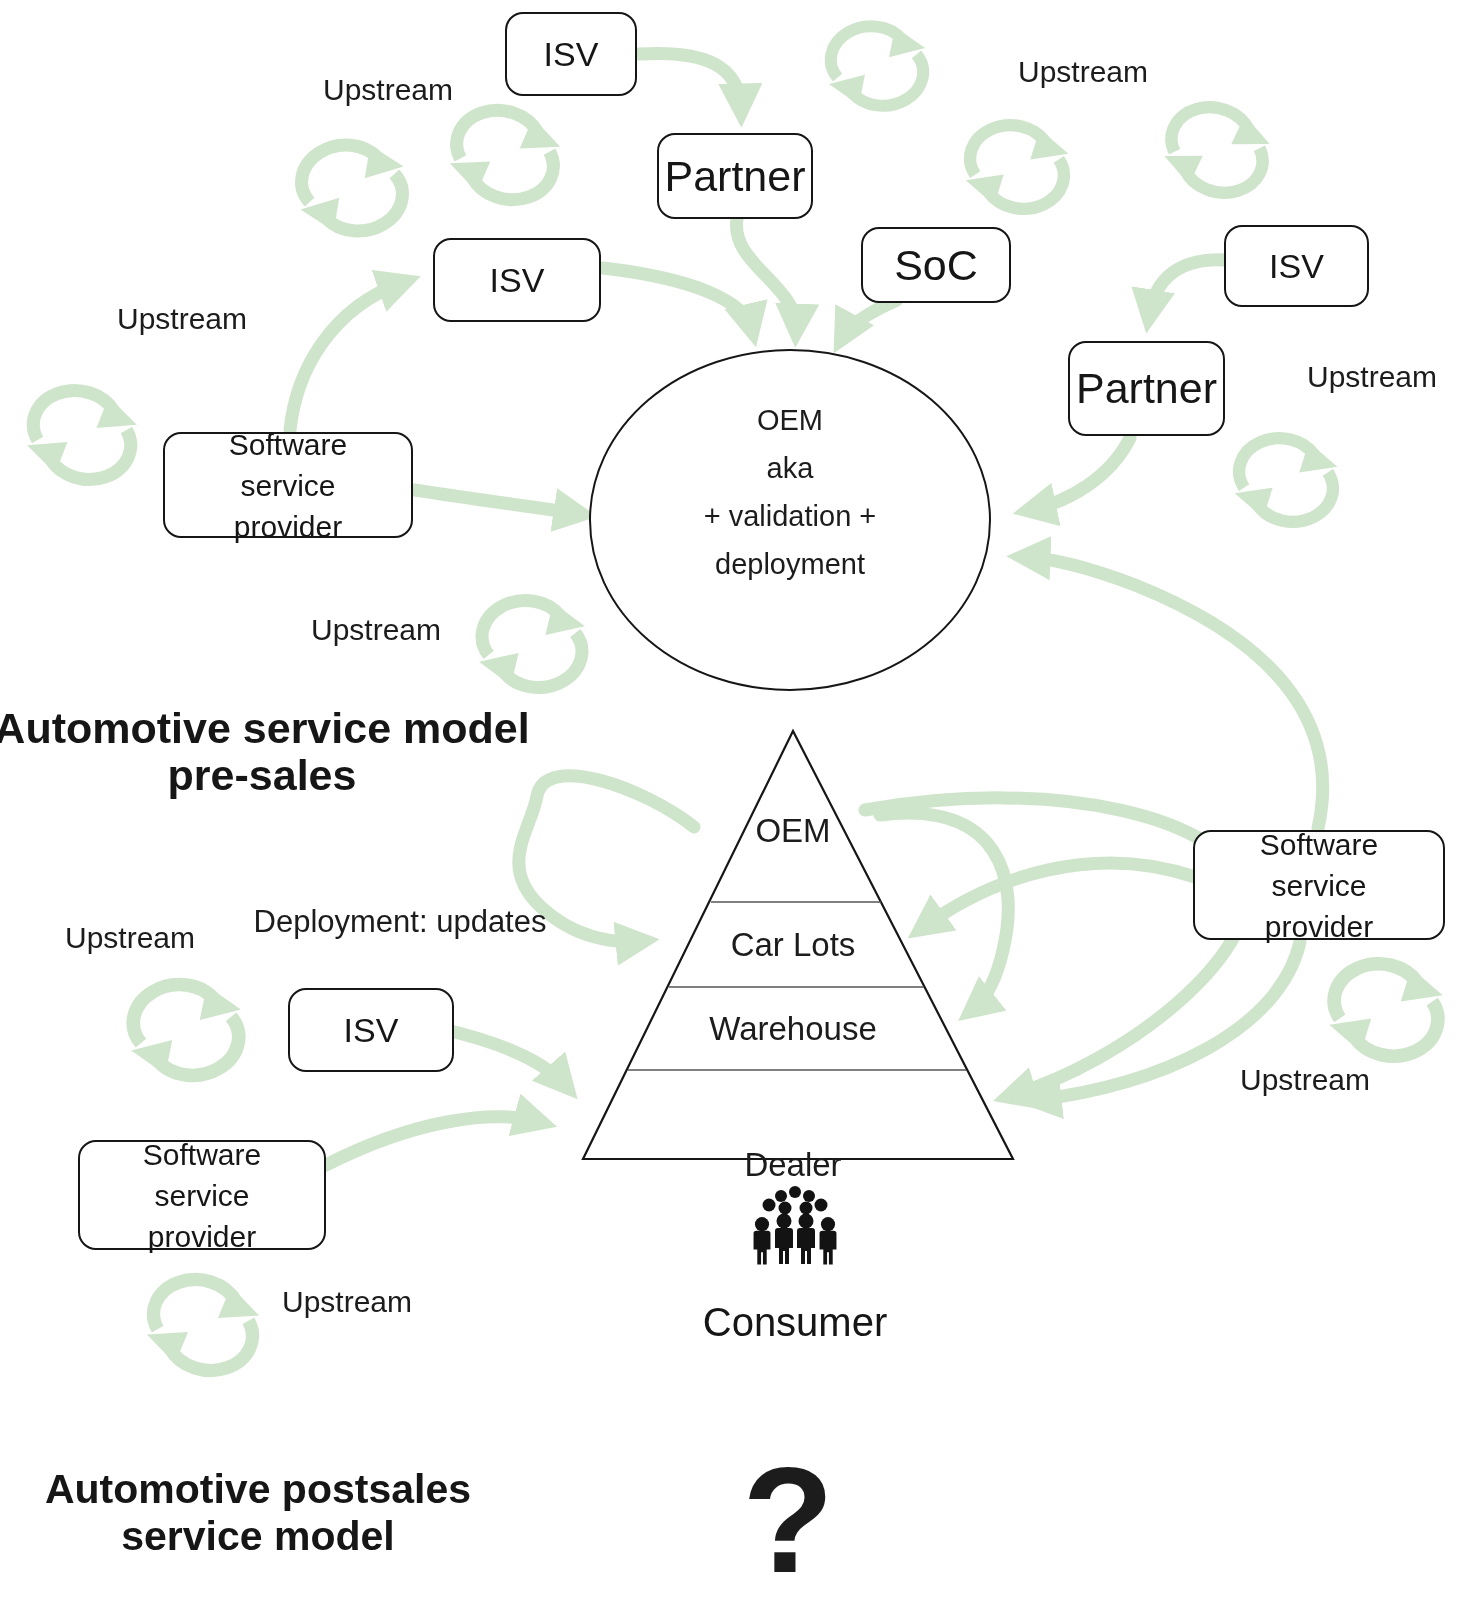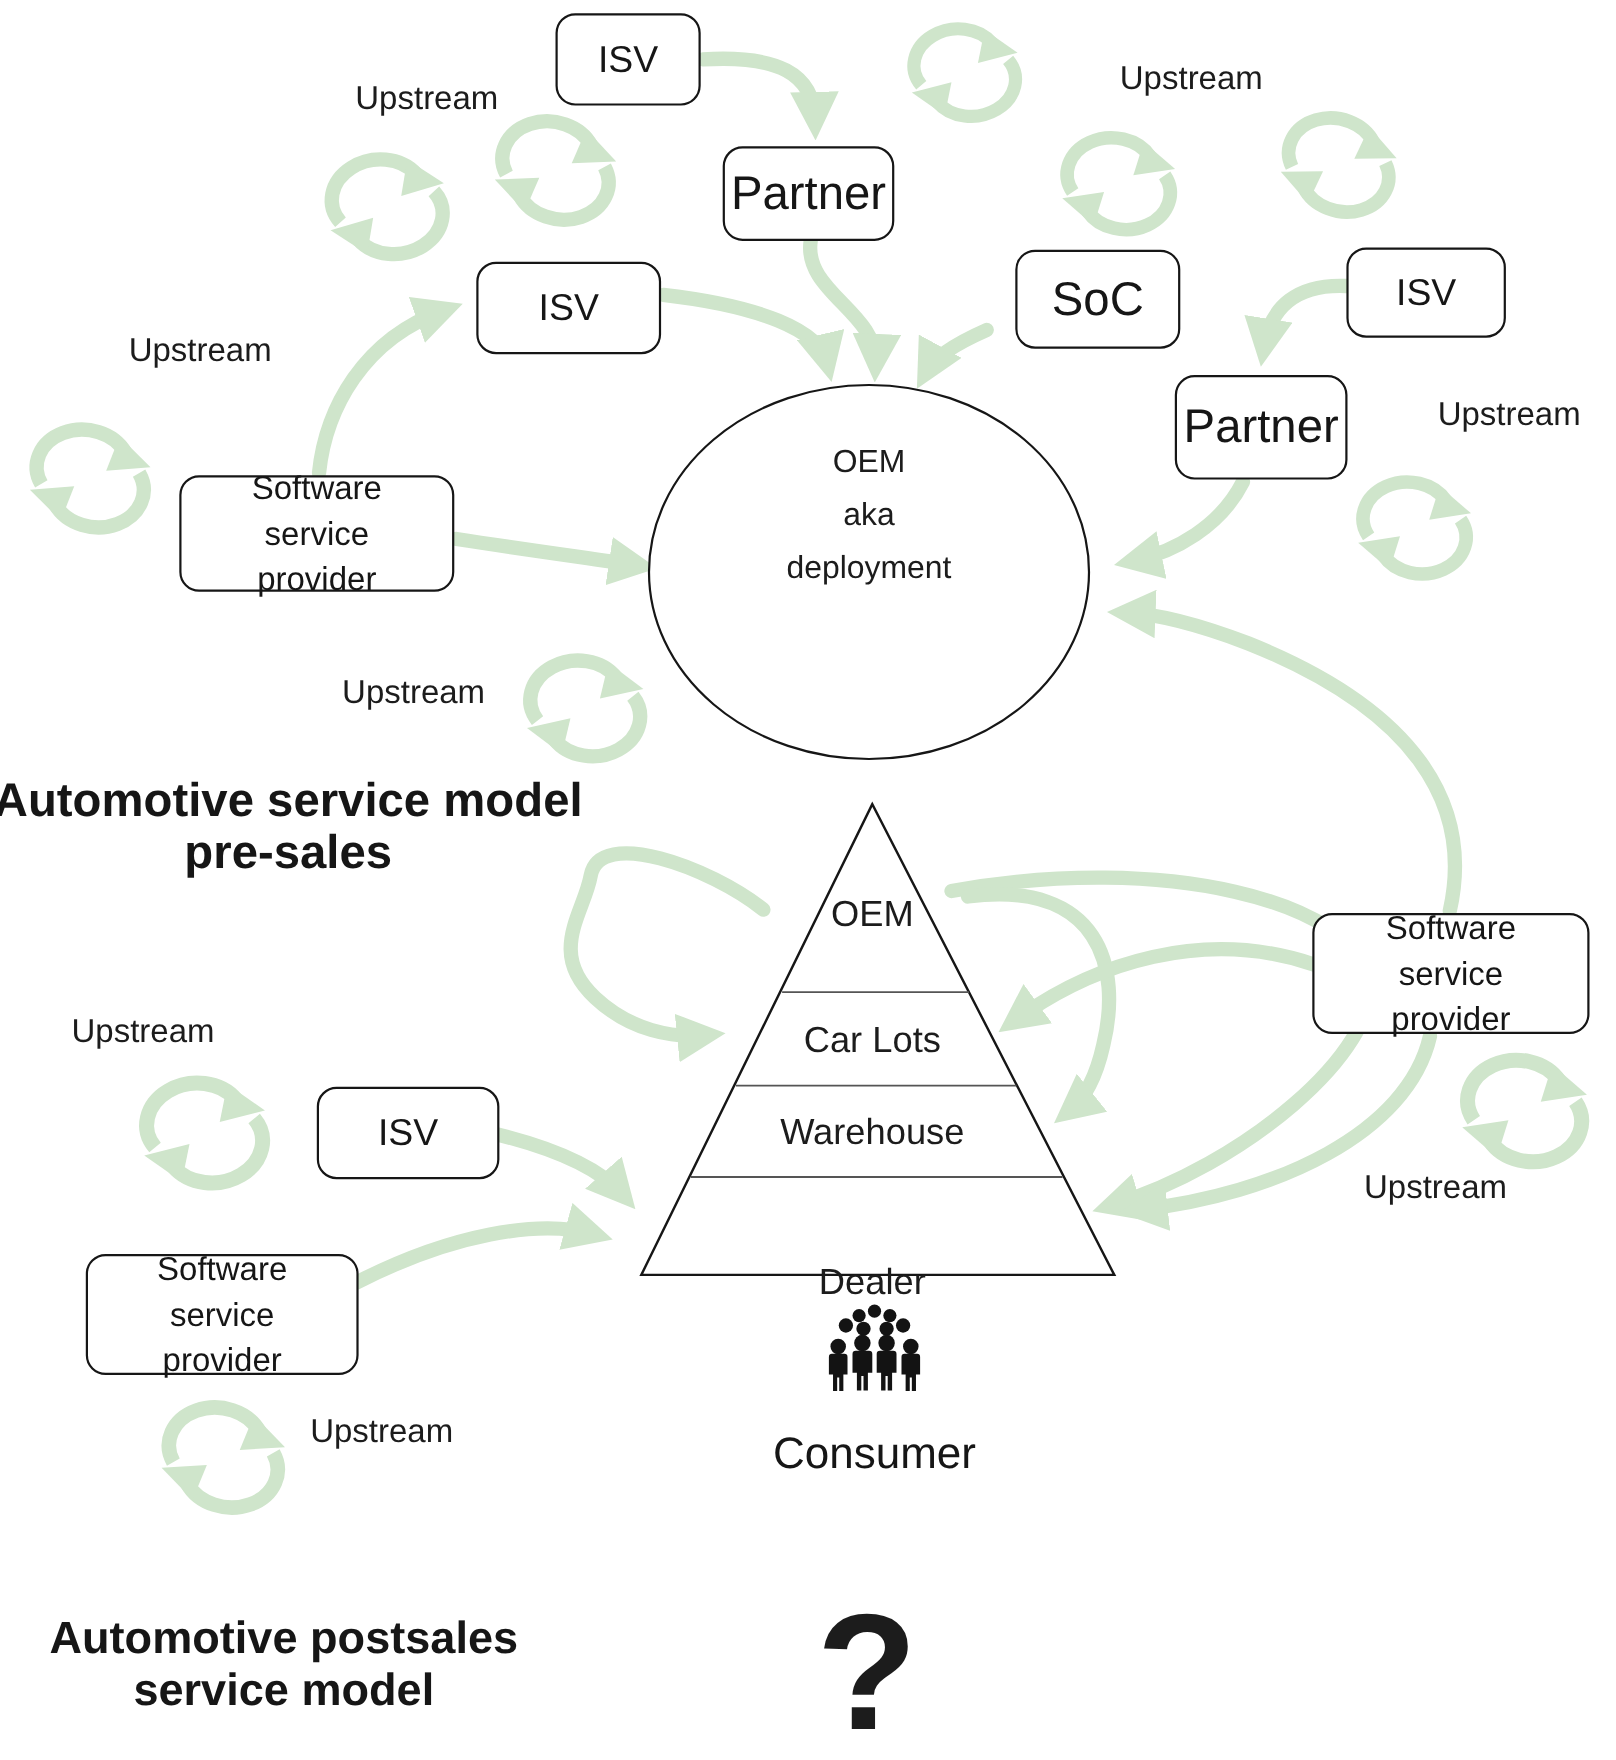--- a/index.html
+++ b/index.html
@@ -130,21 +130,21 @@
     </div>
 
   <div class="box" style="left:657px;top:133px;width:156px;height:86px;font-size:43px;">
       <span>Partner</span>
     </div>
 
   <div class="box" style="left:433px;top:238px;width:168px;height:84px;">
       <span>ISV</span>
     </div>
 
-  <div class="box" style="left:923px;top:227px;width:150px;height:90px;font-size:43px;">
+  <div class="box" style="left:861px;top:227px;width:150px;height:76px;font-size:43px;">
       <span>SoC</span>
     </div>
 
   <div class="box" style="left:1224px;top:225px;width:145px;height:82px;">
       <span>ISV</span>
     </div>
 
   <div class="box" style="left:1068px;top:341px;width:157px;height:95px;font-size:43px;">
       <span>Partner</span>
     </div>
@@ -170,36 +170,38 @@
   <div class="lbl" style="left:182px;top:319px;">Upstream</div>
   <div class="lbl" style="left:376px;top:630px;">Upstream</div>
   <div class="lbl" style="left:1372px;top:377px;">Upstream</div>
   <div class="lbl" style="left:130px;top:938px;">Upstream</div>
   <div class="lbl" style="left:1305px;top:1080px;">Upstream</div>
   <div class="lbl" style="left:347px;top:1302px;">Upstream</div>
 
   <div class="ellipse-text">
     <div>OEM</div>
     <div>aka</div>
+    <div>+ validation +</div>
     <div>deployment</div>
   </div>
 
   <div class="pyr-lbl" style="left:793px;top:831px;">OEM</div>
   <div class="pyr-lbl" style="left:793px;top:945px;">Car Lots</div>
   <div class="pyr-lbl" style="left:793px;top:1029px;">Warehouse</div>
   <div class="pyr-lbl" style="left:793px;top:1142px;margin-top:23px;">Dealer</div>
 
   <div class="title" id="presales-title">
     <div>Automotive service model</div>
     <div>pre-sales</div>
   </div>
 
   <div class="title" id="postsales-title">
     <div>Automotive postsales</div>
     <div>service model</div>
   </div>
 
+  <div id="deployment-label">Deployment: updates</div>
 
   <div id="consumer-label">Consumer</div>
 
   <div id="question-mark">?</div>
 
 </div>
 
 </body></html>

